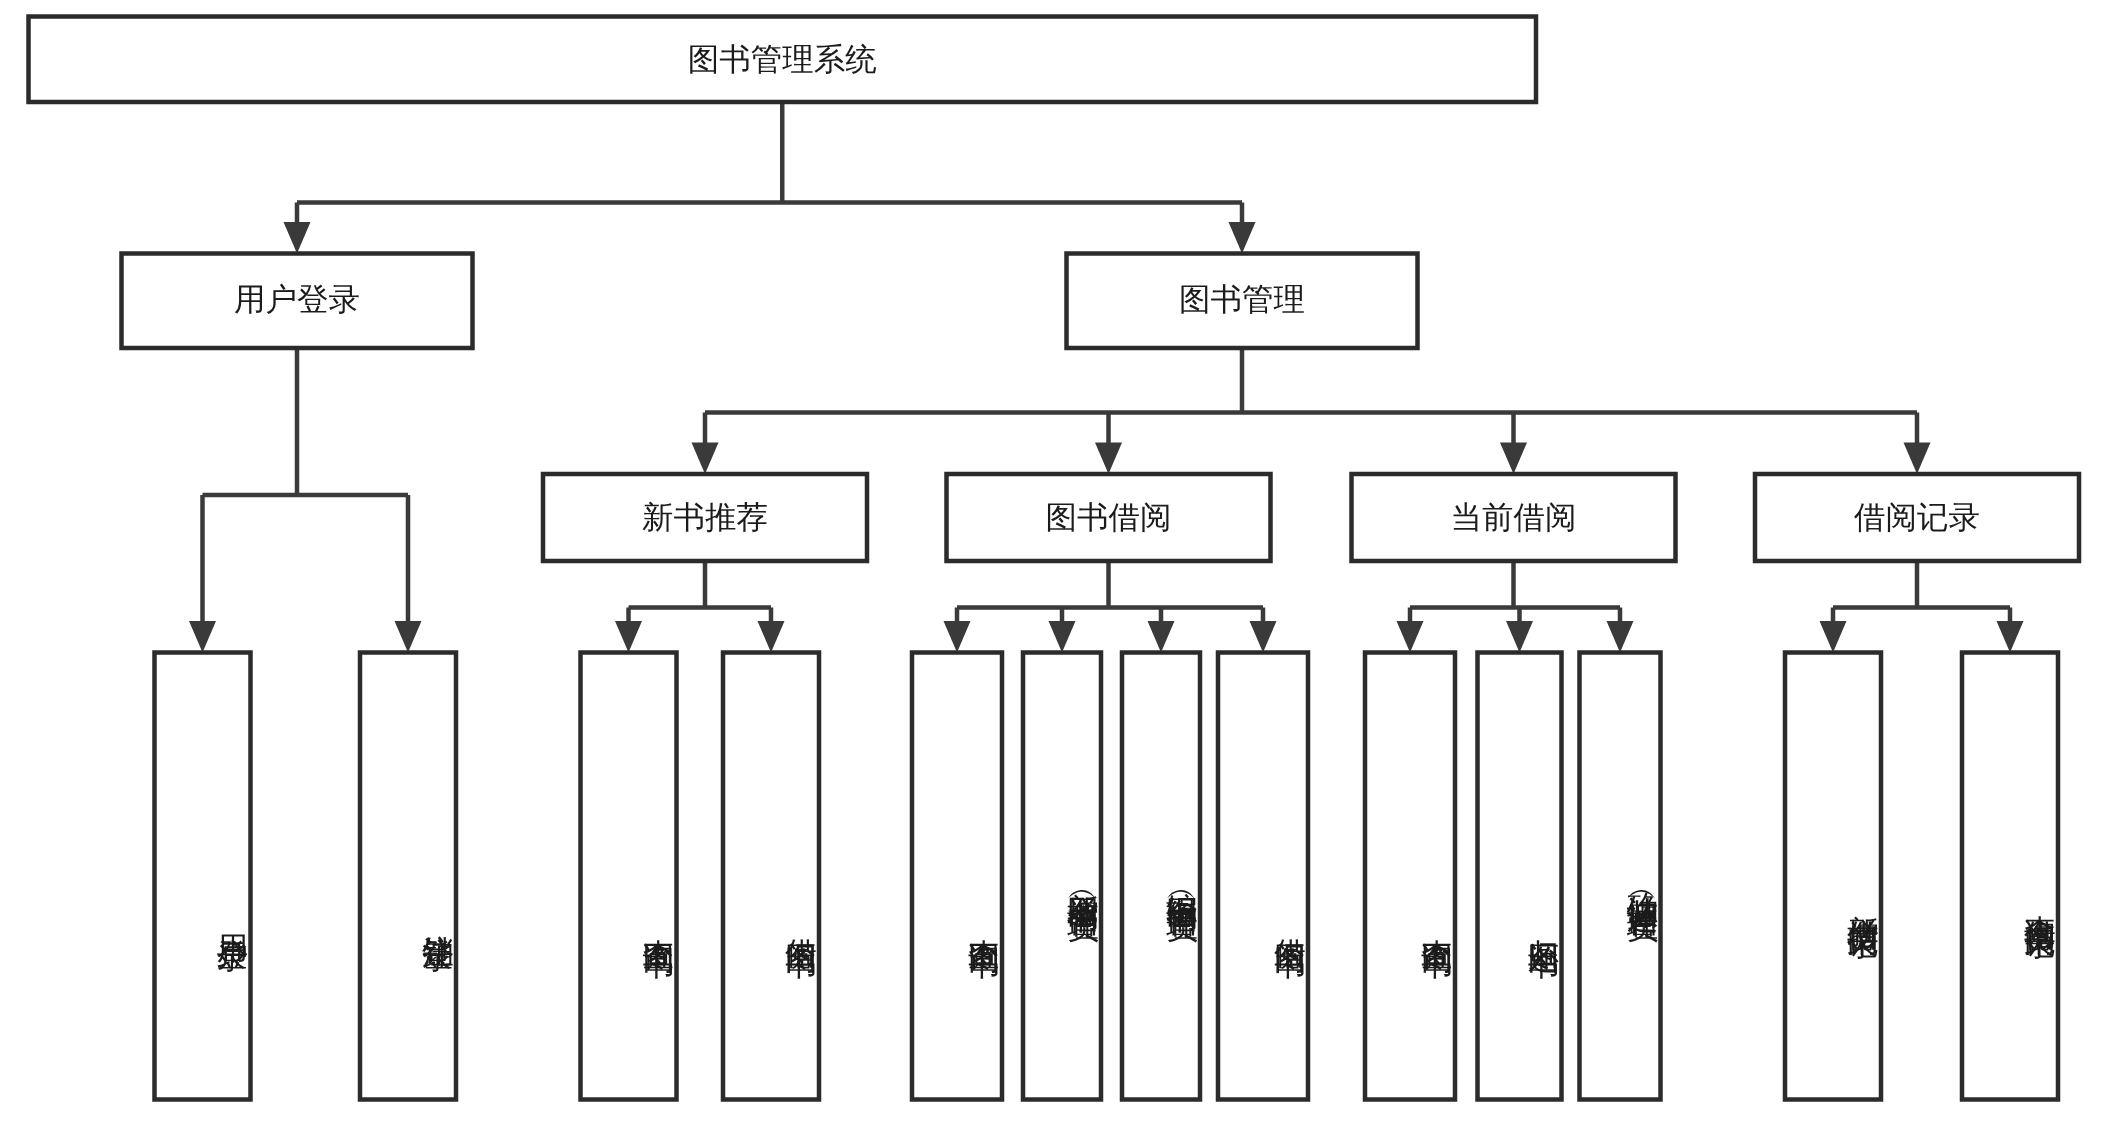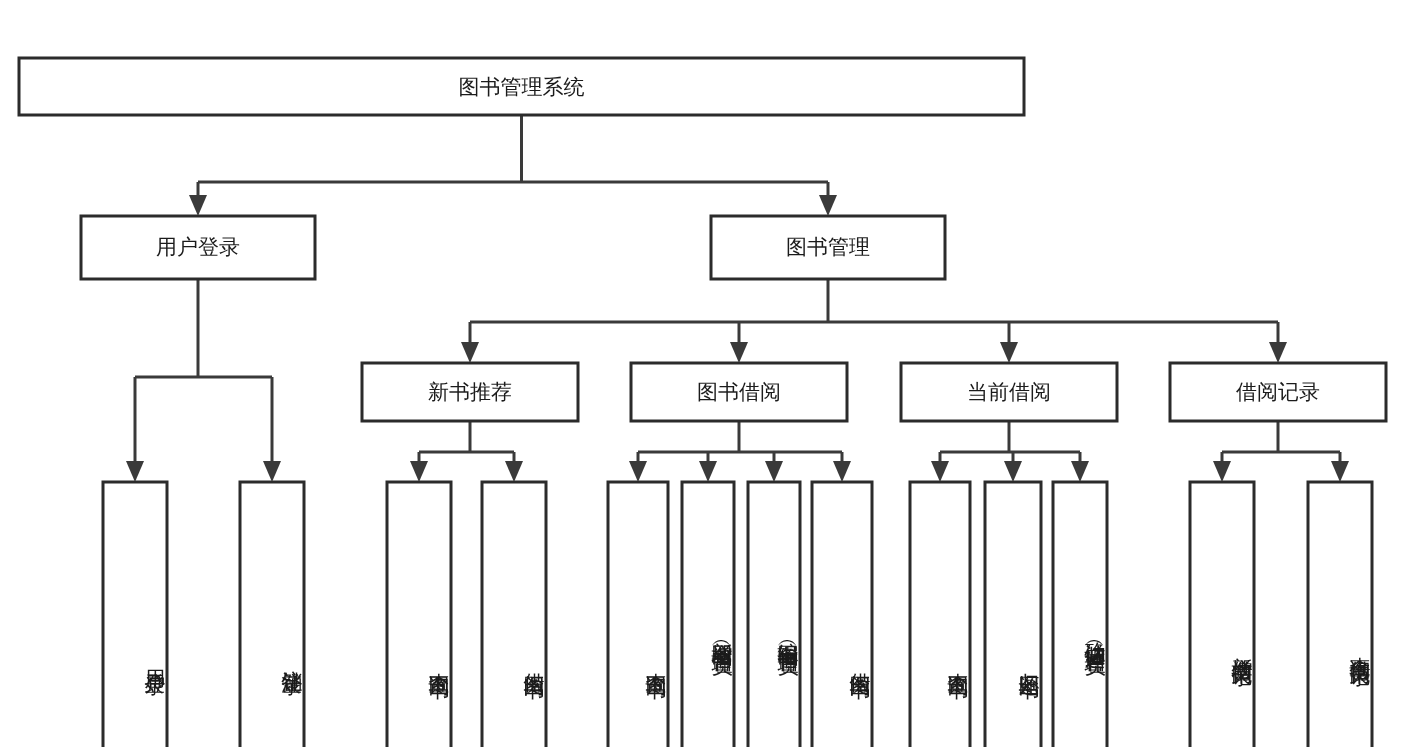--- a/index.html
+++ b/index.html
@@ -12,21 +12,20 @@
     height: 747px;
     font-family: "DejaVu Sans", "Liberation Sans", sans-serif;
     overflow: hidden;
     position: relative;
   }
   #diagram-root {
     position: absolute;
     left: 0; top: 0;
     width: 1405px;
     height: 627px;
-    margin-top: 47px;
   }
   svg.diagram-canvas {
     display: block;
     width: 1405px;
     height: 747px;
   }
   .node-box {
     fill: #ffffff;
     stroke: #2b2b2b;
     stroke-width: 3;

